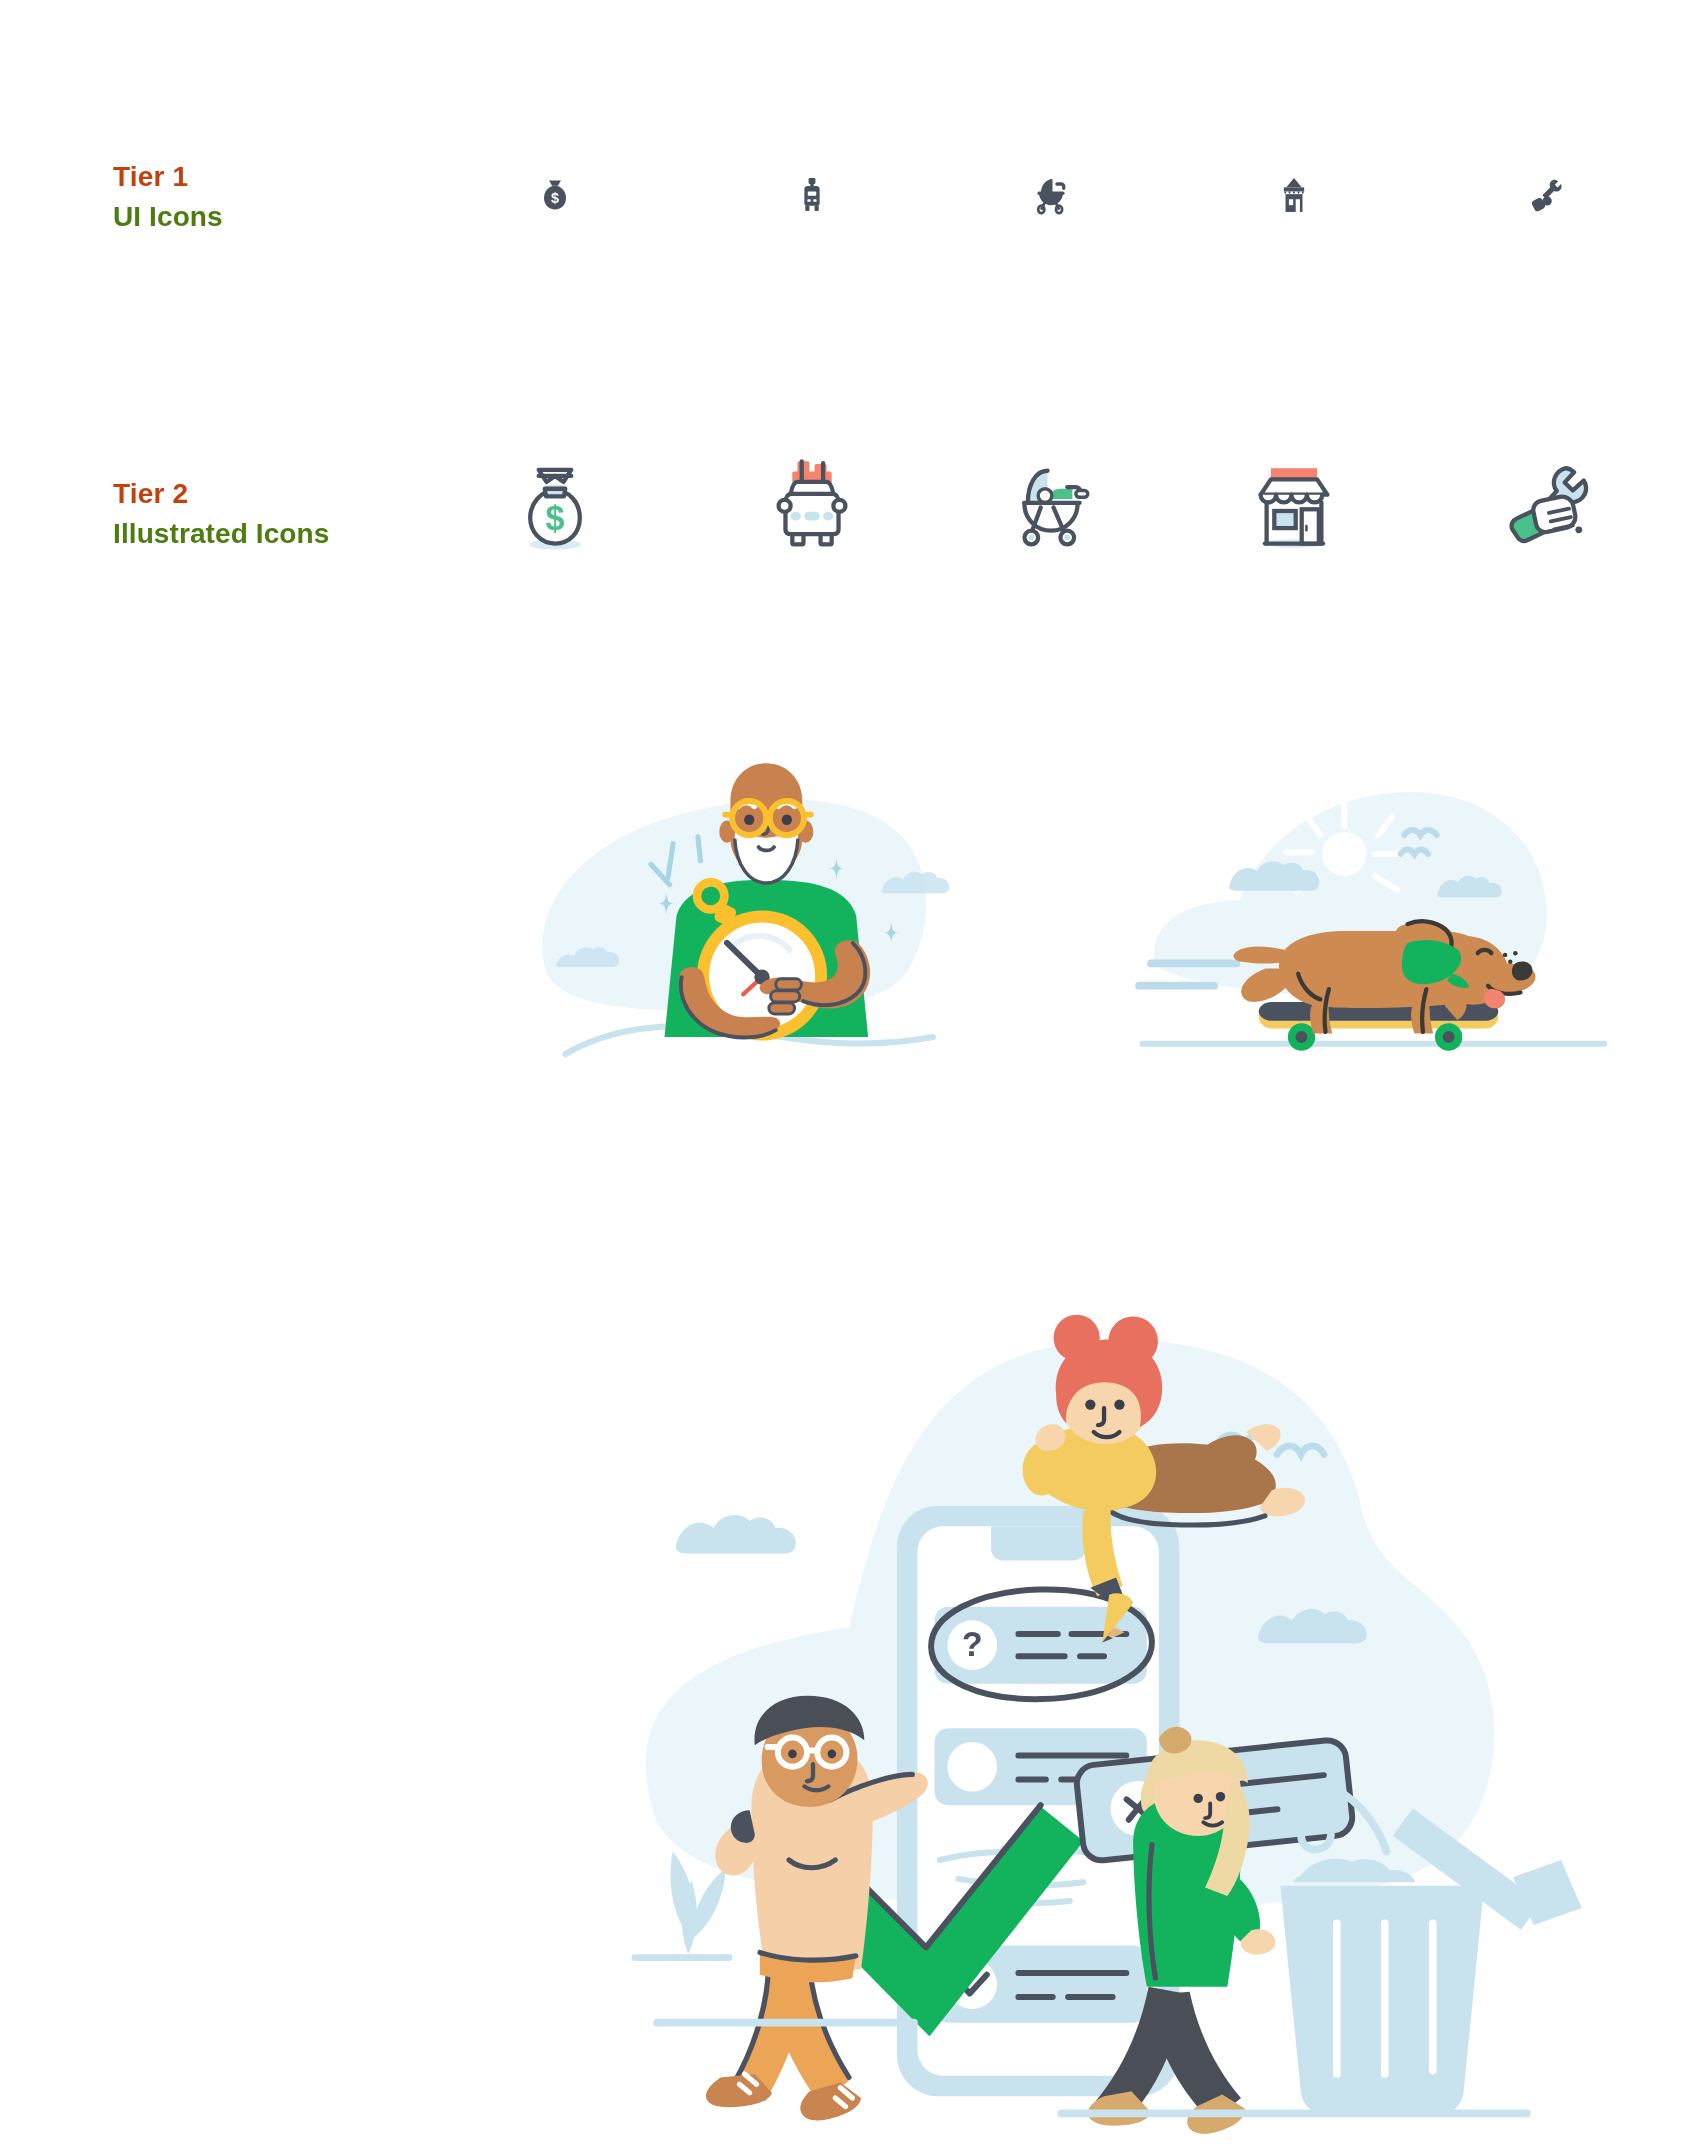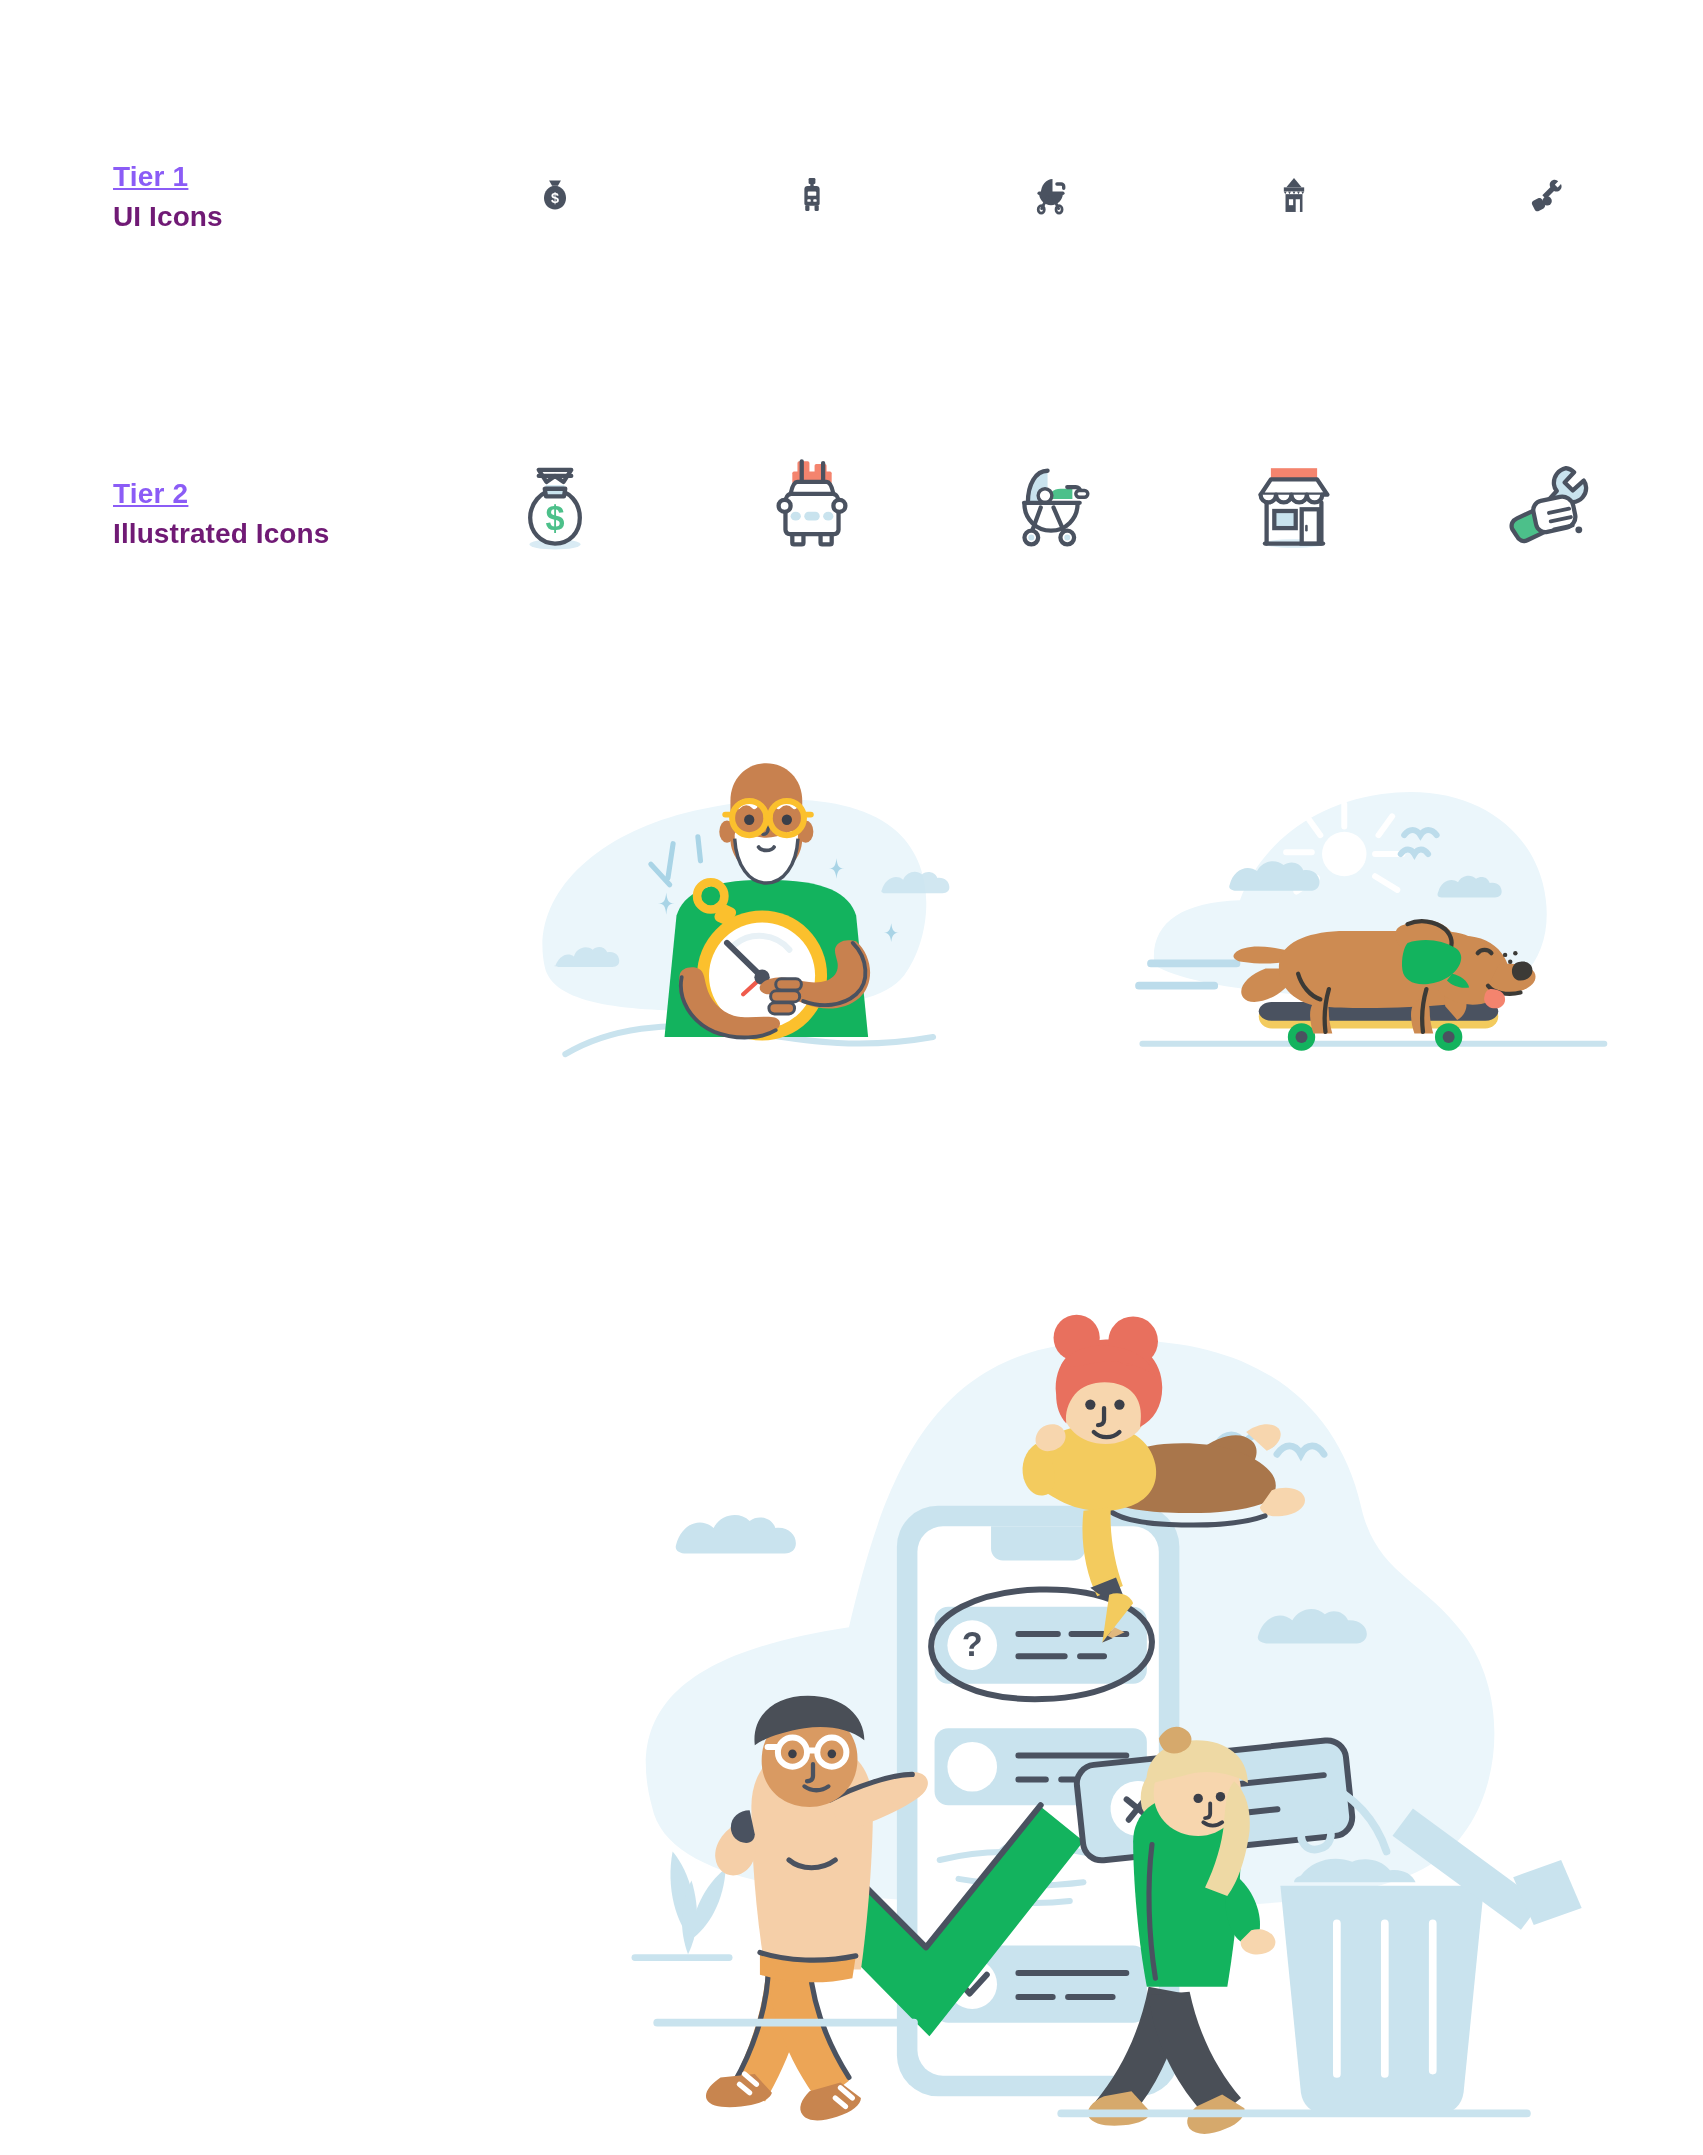--- a/index.html
+++ b/index.html
@@ -19,29 +19,28 @@
   
   .tier-label {
     position: absolute;
     left: 113px;
     width: 360px;
   }
   .tier-num {
     font-size: 28px;
     font-weight: 700;
     letter-spacing: 0.2px;
-    color: #8b5cf6;
+    color: #c2410c;
     line-height: 1.28;
-    text-decoration: underline;
   }
   .tier-name {
     font-size: 28px;
     font-weight: 700;
     letter-spacing: 0.1px;
-    color: #701a75;
+    color: #4d7c0f;
     line-height: 1.28;
     margin-top: 4.3px;
   }
   .icon-cell {
     position: absolute;
     transform: translate(-50%, -50%);
   }
 
   .illus-cell {
     position: absolute;

